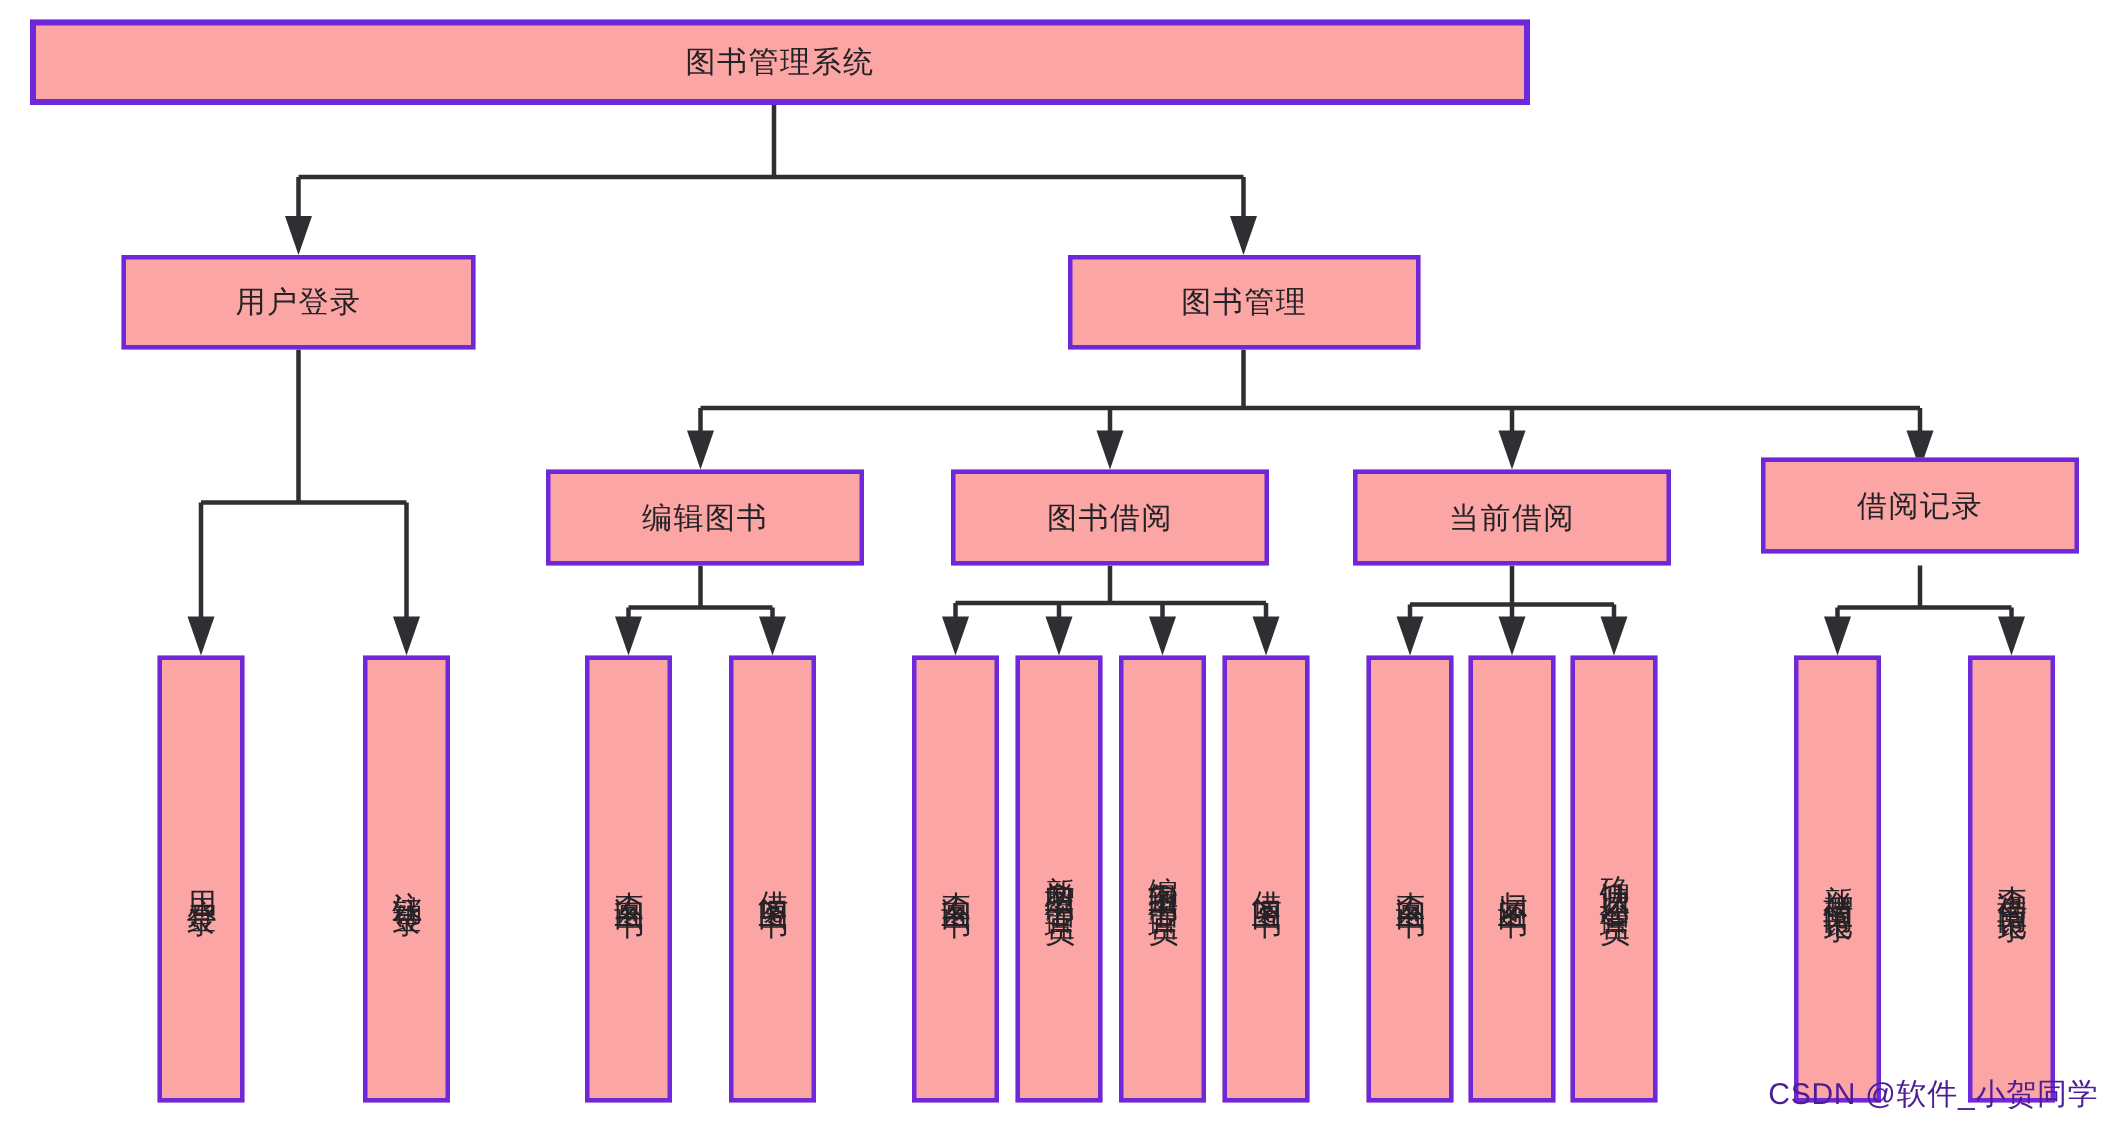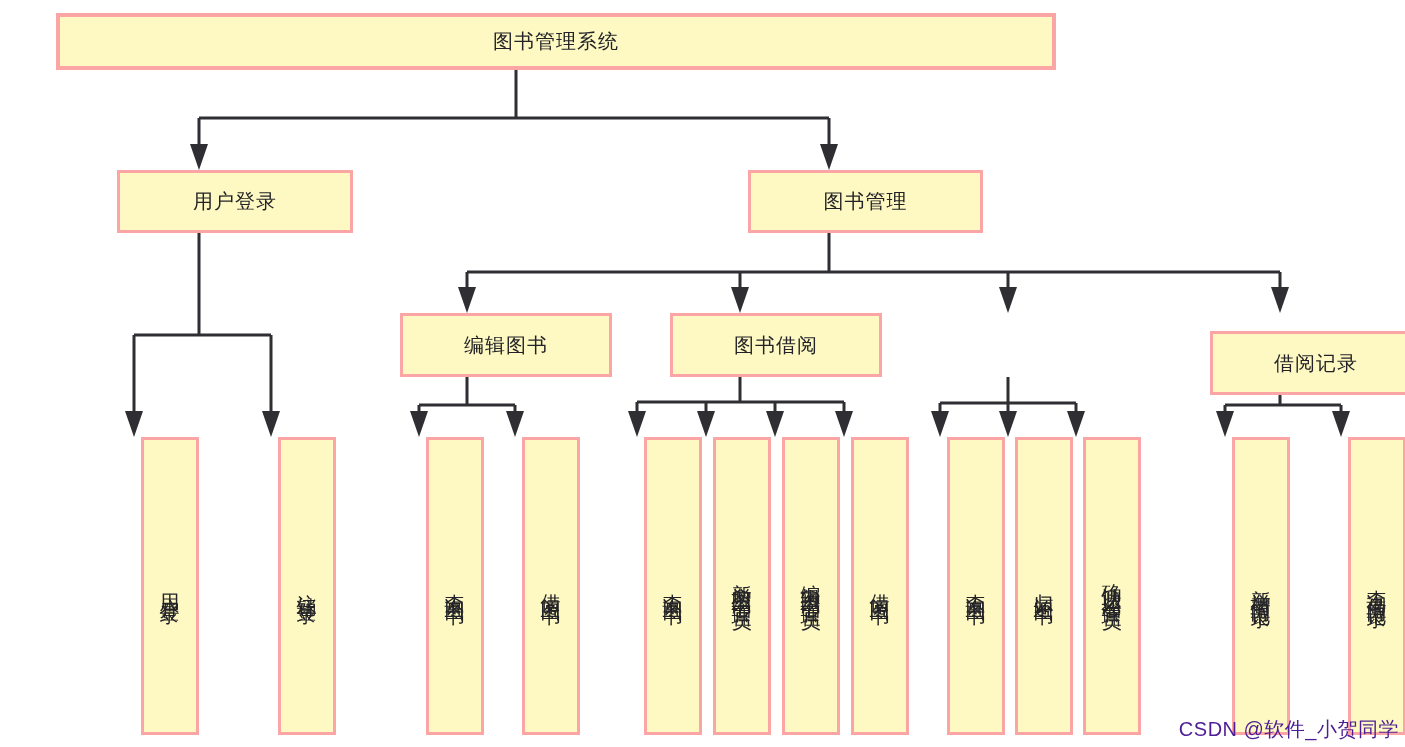--- a/index.html
+++ b/index.html
@@ -13,28 +13,27 @@
   }
   .connector-layer {
     position: absolute;
     left: 0; top: 0;
     width: 1405px; height: 747px;
     z-index: 1;
   }
   .node {
     position: absolute;
     box-sizing: border-box;
-    background: #fef9c3;
-    border: 3px solid #fca5a5;
+    background: #fca5a5;
+    border: 3px solid #6d28d9;
     color: #232327;
     display: flex;
     align-items: center;
     justify-content: center;
     z-index: 2;
-    margin-left: 36px;
   }
   .hbox {
     font-size: 20px;
     letter-spacing: 1px;
     white-space: nowrap;
   }
   .root-box { border-width: 4px; }
   .vbox {
     writing-mode: vertical-rl;
     text-orientation: mixed;
@@ -89,21 +88,22 @@
     </g>
   </svg>
 
   <div class="node hbox root-box" style="left:20px; top:13px; width:1000px; height:57px;">图书管理系统</div>
 
   <div class="node hbox" style="left:81px; top:170px; width:236px; height:63px;">用户登录</div>
   <div class="node hbox" style="left:712px; top:170px; width:235px; height:63px;">图书管理</div>
 
   <div class="node hbox" style="left:364px; top:313px; width:212px; height:64px;">编辑图书</div>
   <div class="node hbox" style="left:634px; top:313px; width:212px; height:64px;">图书借阅</div>
-  <div class="node hbox" style="left:1174px; top:331px; width:212px; height:64px;">借阅记录</div>
+  <div class="node hbox" style="left:902px; top:313px; width:212px; height:64px;">当前借阅</div>
+  <div class="node hbox" style="left:1174px; top:305px; width:212px; height:64px;">借阅记录</div>
 
   <div class="node vbox" style="left:105px; top:437px; width:58px; height:298px;">用户登录</div>
   <div class="node vbox" style="left:242px; top:437px; width:58px; height:298px;">注销登录</div>
 
   <div class="node vbox" style="left:390px; top:437px; width:58px; height:298px;">查询图书</div>
   <div class="node vbox" style="left:486px; top:437px; width:58px; height:298px;">借阅图书</div>
 
   <div class="node vbox" style="left:608px; top:437px; width:58px; height:298px;">查询图书</div>
   <div class="node vbox" style="left:677px; top:437px; width:58px; height:298px;">新增图书（管理员）</div>
   <div class="node vbox" style="left:746px; top:437px; width:58px; height:298px;">编辑图书（管理员）</div>

